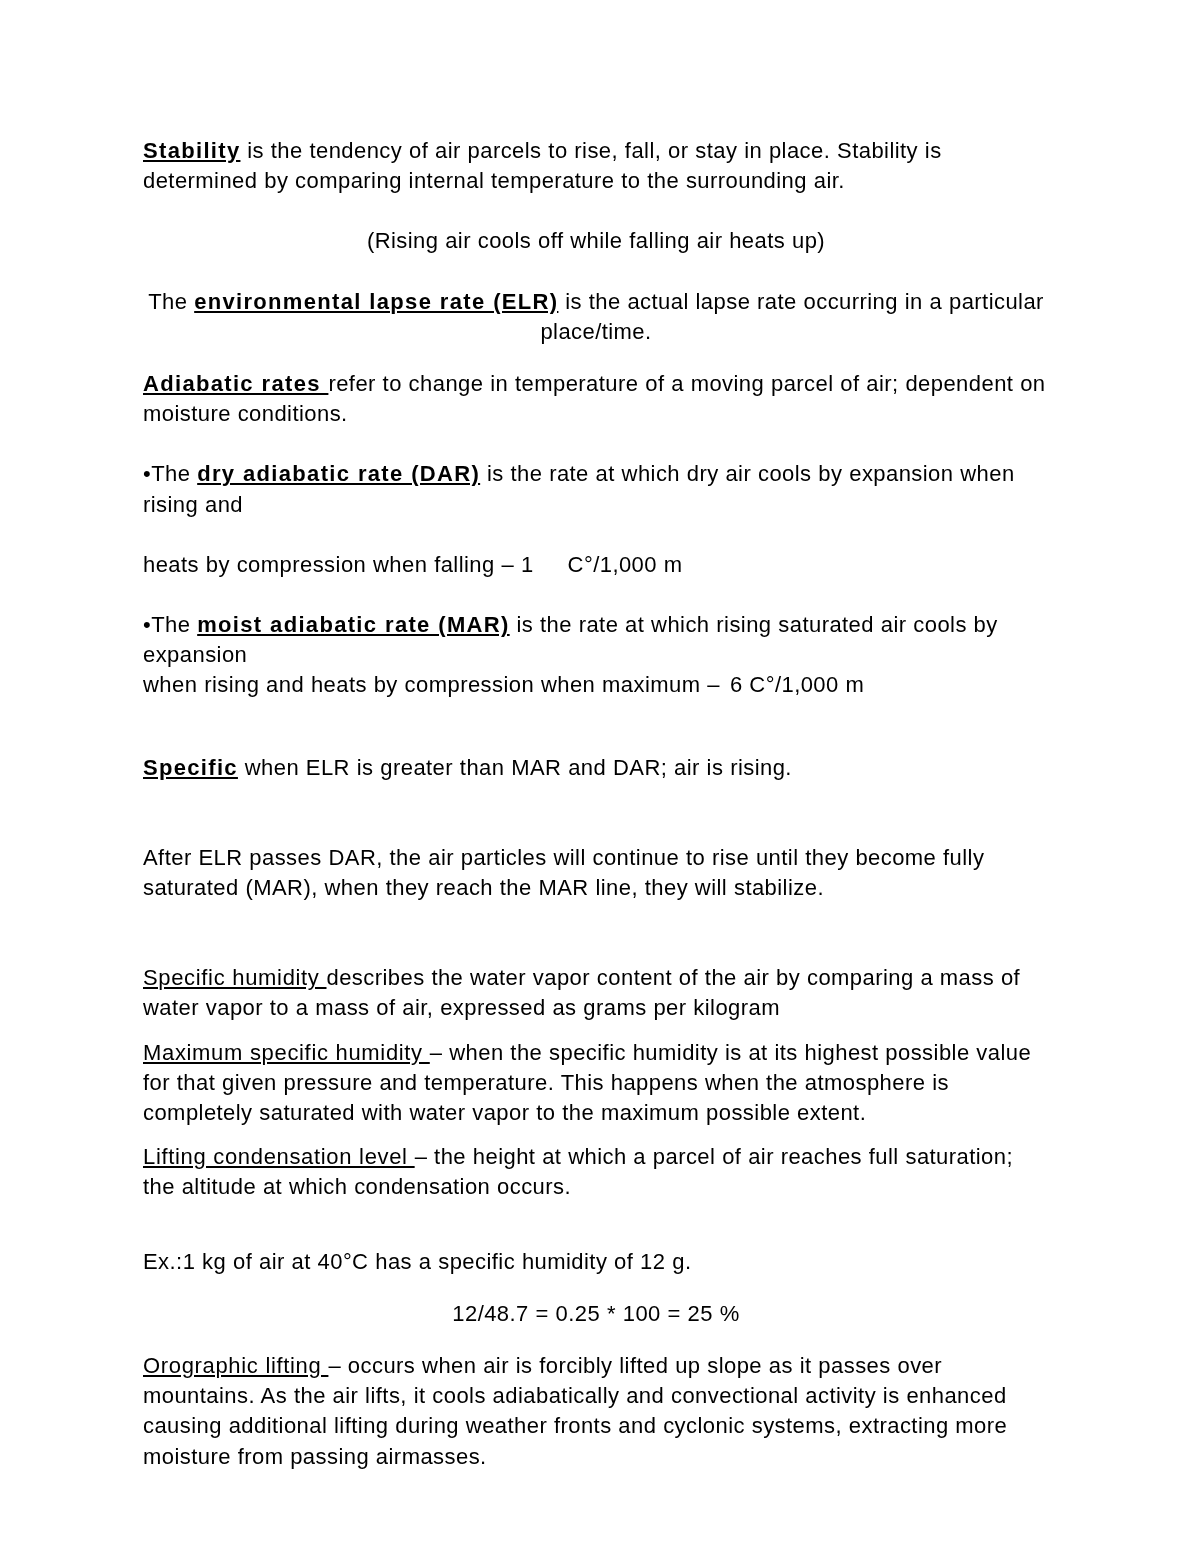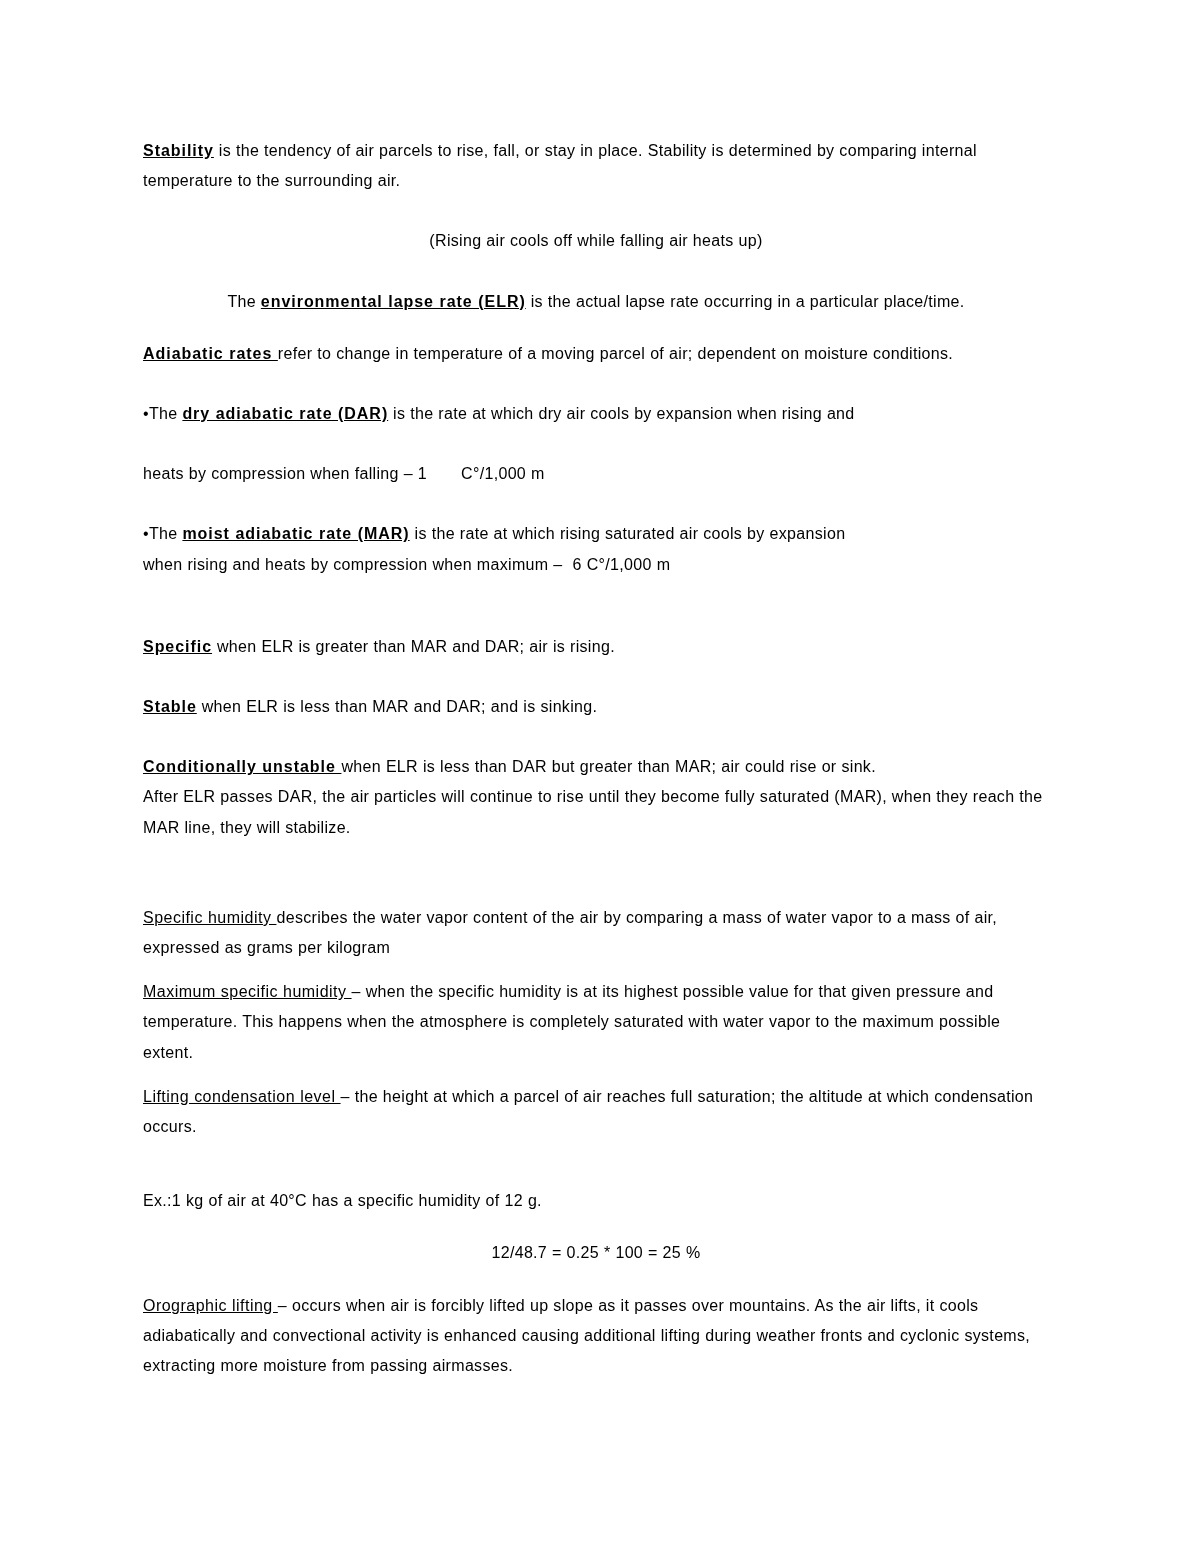--- a/index.html
+++ b/index.html
@@ -24,21 +24,21 @@
     background: #ffffff;
   }
   .doc-body {
     position: absolute;
     left: 143px;
     top: 136px;
     width: 906px;
   }
   p.blk {
     margin: 0;
-    font-size: 16px;
+    font-size: 22px;
     line-height: 30.2px;
     text-align: left;
     letter-spacing: 0.02em;
     word-spacing: 0.01em;
   }
   p.center {
     text-align: center;
   }
   p.indent {
     padding-left: 68px;
@@ -97,25 +97,23 @@
 
     <div class="sp-2"></div>
 
 
     <div class="sp-1"></div>
 
     <p class="blk"><span class="term">Specific</span><span> when ELR is greater than MAR and DAR; air is rising.</span></p>
 
     <div class="sp-2"></div>
 
-    <p class="blk"><span class="term">Stable</span><span> when ELR is less than MAR and DAR; and is sinking.</span></p>
 
     <div class="sp-2"></div>
 
-    <p class="blk"><span class="term">Conditionally unstable </span><span>when ELR is less than DAR but greater than MAR; air could rise or sink.</span></p>
 
     <p class="blk">After ELR passes DAR, the air particles will continue to rise until they become fully saturated (MAR), when they reach the MAR line, they will stabilize.</p>
 
     <div class="sp-3"></div>
 
     <p class="blk"><span class="term-thin">Specific humidity </span><span>describes the water vapor content of the air by comparing a mass of water vapor to a mass of air, expressed as grams per kilogram</span></p>
 
     <div class="sp-half"></div>
 
     <p class="blk"><span class="term-thin">Maximum specific humidity </span><span>– when the specific humidity is at its highest possible value for that given pressure and temperature. This happens when the atmosphere is completely saturated with water vapor to the maximum possible extent.</span></p>

